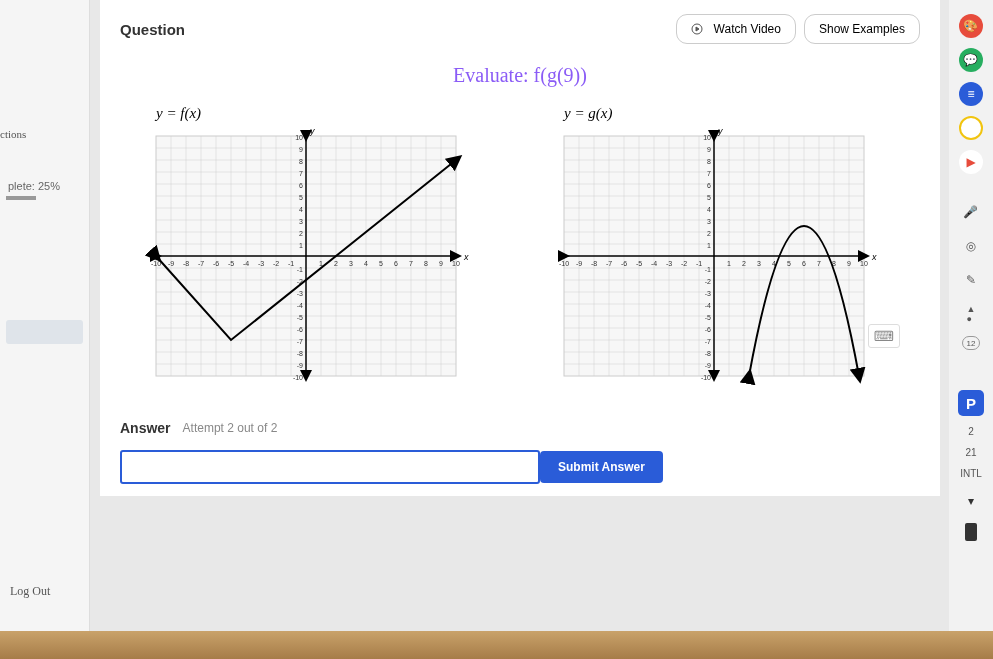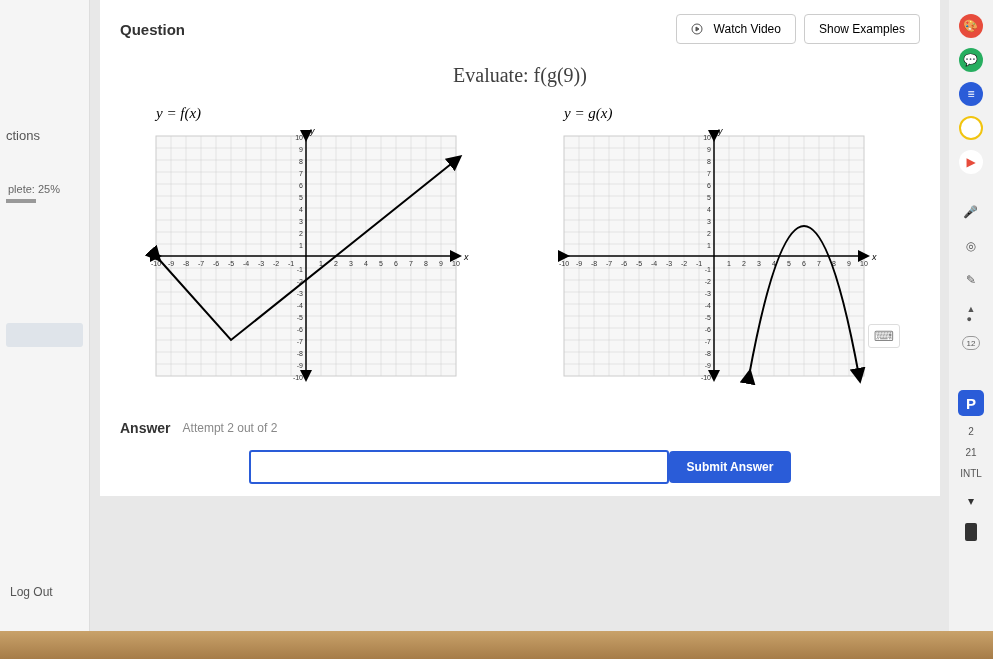--- a/index.html
+++ b/index.html
@@ -1,37 +1,37 @@
 <!DOCTYPE html>
 <html><head>
 <meta charset="utf-8">
 <style>
 * { box-sizing: border-box; margin: 0; padding: 0; }
 body { font-family: -apple-system, Arial, sans-serif; background: #e8e8e8; width: 993px; height: 659px; overflow: hidden; position: relative; }
 .left-sidebar { position: absolute; left: 0; top: 0; width: 90px; height: 659px; background: #f5f5f5; border-right: 1px solid #ddd; }
-.left-sidebar .nav-item { padding: 8px 6px; font-size: 13px; color: #555; }
+.left-sidebar .nav-item { padding: 8px 0; font-size: 11px; color: #555; font-family: Liberation Serif, serif; }
 .left-sidebar .complete { font-size: 11px; color: #666; padding: 2px 8px; }
 .left-sidebar .bar { height: 4px; background: #999; width: 30px; margin-left: 6px; margin-top: 2px; }
-.left-sidebar .logout { position: absolute; bottom: 60px; left: 10px; font-size: 12px; color: #555; cursor: pointer; }
+.left-sidebar .logout { position: absolute; bottom: 60px; left: 10px; font-size: 12px; color: #555; cursor: pointer; font-family: Liberation Serif, serif; }
 .left-sidebar .spacer-box { height: 24px; background: #dfe4ea; margin: 120px 6px 0 6px; border-radius: 3px; }
 .main { position: absolute; left: 100px; top: 0; width: 840px; height: 496px; background: #fff; padding: 14px 20px; }
 .header { display: flex; align-items: center; margin-bottom: 20px; }
 .header .title { font-weight: 600; font-size: 15px; color: #333; flex: 1; }
-.btn-outline { border: 1px solid #ccc; background: #fff; padding: 7px 14px; font-size: 12px; border-radius: 4px; margin-left: 8px; cursor: pointer; display: inline-flex; align-items: center; gap: 11px; }
+.btn-outline { border: 1px solid #ccc; background: #fff; padding: 7px 14px; font-size: 12px; border-radius: 11px; margin-left: 8px; cursor: pointer; display: inline-flex; align-items: center; gap: 11px; }
 .btn-outline svg { width: 12px; height: 12px; }
-.prompt { text-align: center; font-family: 'Times New Roman', serif; font-size: 20px; color: #404040; margin-bottom: 18px; }
+.prompt { text-align: center; font-family: 'Times New Roman', serif; font-size: 20px; color: #8b5cf6; margin-bottom: 18px; }
 .graphs { display: flex; justify-content: space-around; gap: 16px; margin-bottom: 30px; }
 .graph-box { width: 360px; }
 .graph-label { font-family: 'Times New Roman', serif; font-style: italic; font-size: 15px; margin-bottom: 4px; margin-left: 20px; }
 .graph-svg { width: 340px; height: 260px; }
 .answer-row { display: flex; align-items: center; margin-bottom: 14px; }
 .answer-label { font-weight: 600; font-size: 14px; color: #333; margin-right: 0; }
 .attempt { font-size: 12px; color: #888; margin-left: 12px; }
 .kb-icon { position: absolute; right: 40px; bottom: 148px; font-size: 14px; color: #888; border: 1px solid #ddd; padding: 3px 5px; border-radius: 3px; }
-.input-row { display: flex; gap: 0; align-items: center; justify-content: center; }
+.input-row { display: flex; gap: 0; align-items: center; }
 .answer-input { flex: 0 0 420px; border: 2px solid #2a5cd8; border-radius: 3px; padding: 8px; font-size: 13px; height: 34px; }
 .submit-btn { background: #2a5cd8; color: #fff; border: none; padding: 9px 18px; font-size: 12px; font-weight: 600; border-radius: 4px; cursor: pointer; }
 .right-dock { position: absolute; right: 0; top: 0; width: 44px; height: 659px; background: #f2f2f2; display: flex; flex-direction: column; align-items: center; padding-top: 14px; gap: 10px; }
 .dock-icon { width: 24px; height: 24px; border-radius: 50%; display: flex; align-items: center; justify-content: center; font-size: 12px; color: #fff; }
 .dock-text { font-size: 10px; color: #555; text-align: center; }
 .p-badge { width: 26px; height: 26px; background: #2a5cd8; color: #fff; border-radius: 5px; display: flex; align-items: center; justify-content: center; font-weight: 700; font-size: 15px; }
 .bottom-bar { position: absolute; bottom: 0; left: 0; width: 993px; height: 28px; background: linear-gradient(#c9a26a, #a67c48); }
 </style>
 </head>
 <body>

